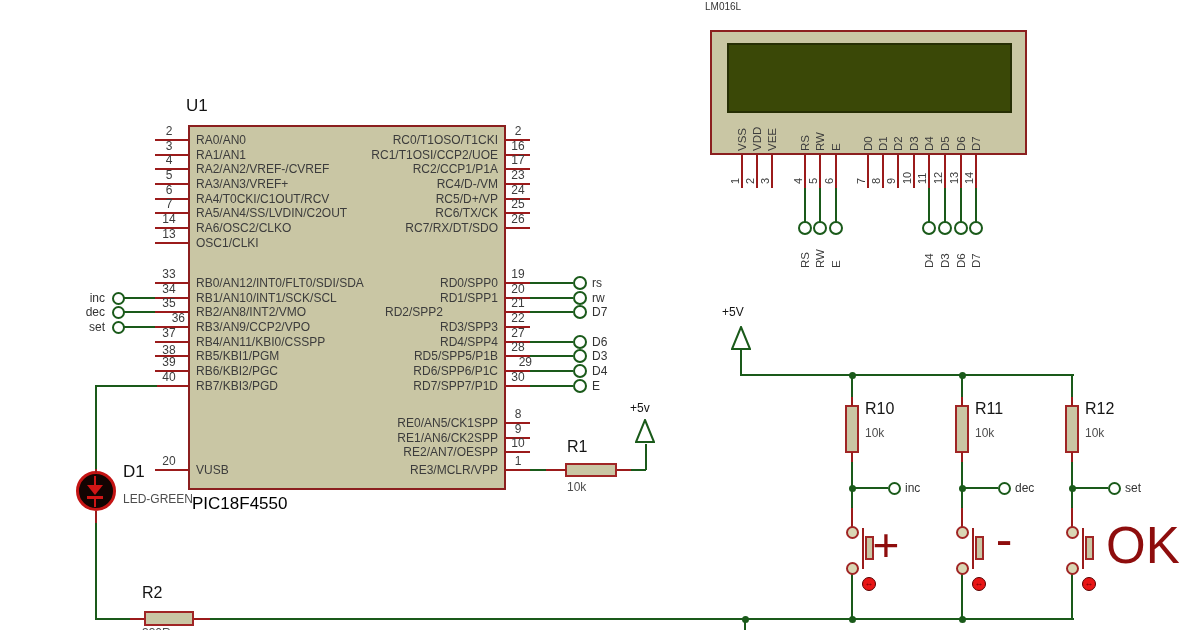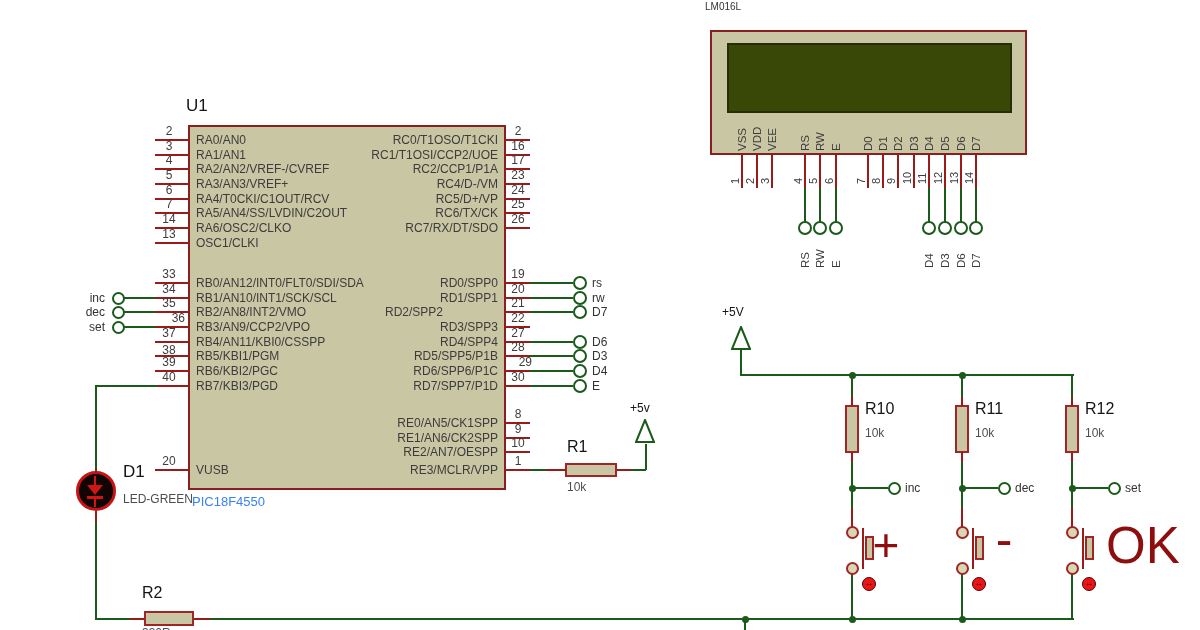--- a/index.html
+++ b/index.html
@@ -29,21 +29,21 @@
 <body>
 
 <div id="canvas">
 
   <div class="abs val-label" style="left:705px;top:1px;font-size:10px;color:#333;">LM016L</div>
   <div class="lcd-body"></div>
   <div class="lcd-screen"></div>
 
   <div class="chip-body"></div>
   <div class="abs big-ref" style="left:186px;top:96px;">U1</div>
-  <div class="abs" style="left:192px;top:494px;font-size:13px;color:#3b82f6;white-space:nowrap;">PIC18F4550</div>
+  <div class="abs" style="left:192px;top:494px;font-size:17px;color:#000000;white-space:nowrap;">PIC18F4550</div>
 
   <div class="res" style="left:565px;top:463px;width:52px;height:14px;"></div>
   <div class="abs ref-label" style="left:567px;top:438px;">R1</div>
   <div class="abs val-label" style="left:567px;top:480px;">10k</div>
 
   <div class="res" style="left:144px;top:611px;width:50px;height:15px;"></div>
   <div class="abs ref-label" style="left:142px;top:584px;">R2</div>
   <div class="abs val-label" style="left:142px;top:626px;">330R</div>
 
   <div class="res" style="left:845px;top:405px;width:14px;height:48px;"></div>

